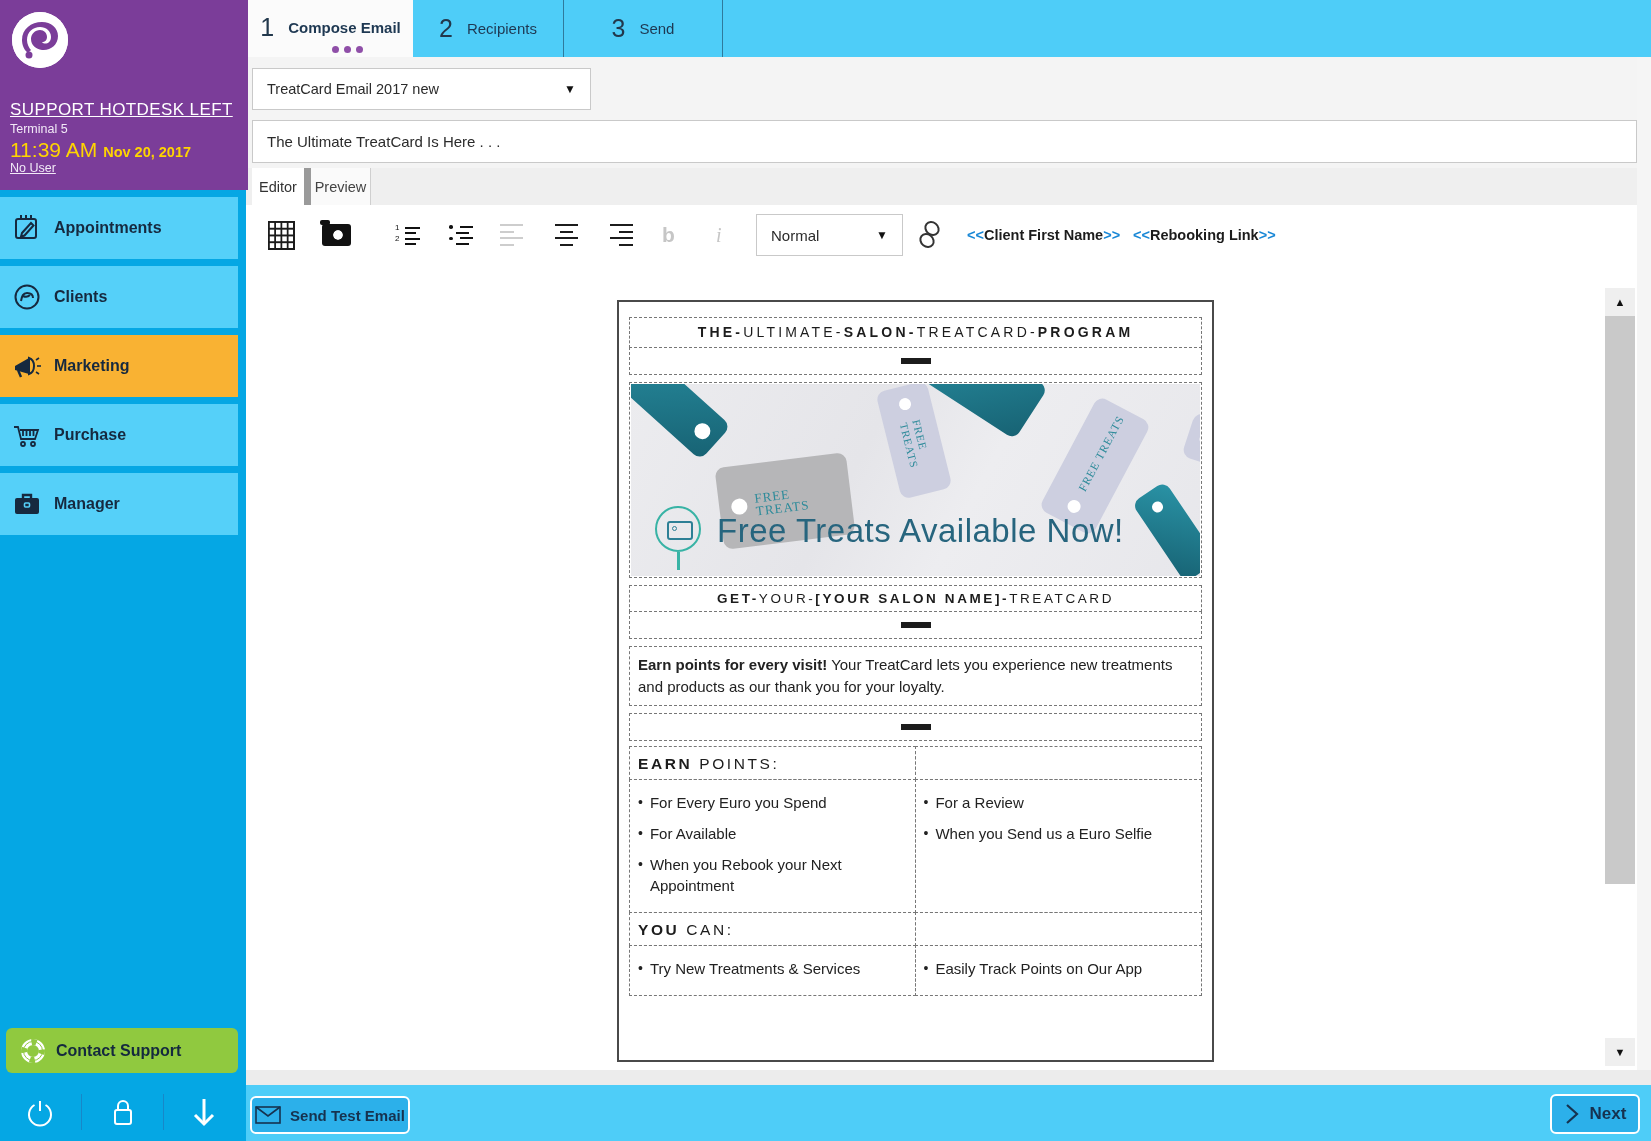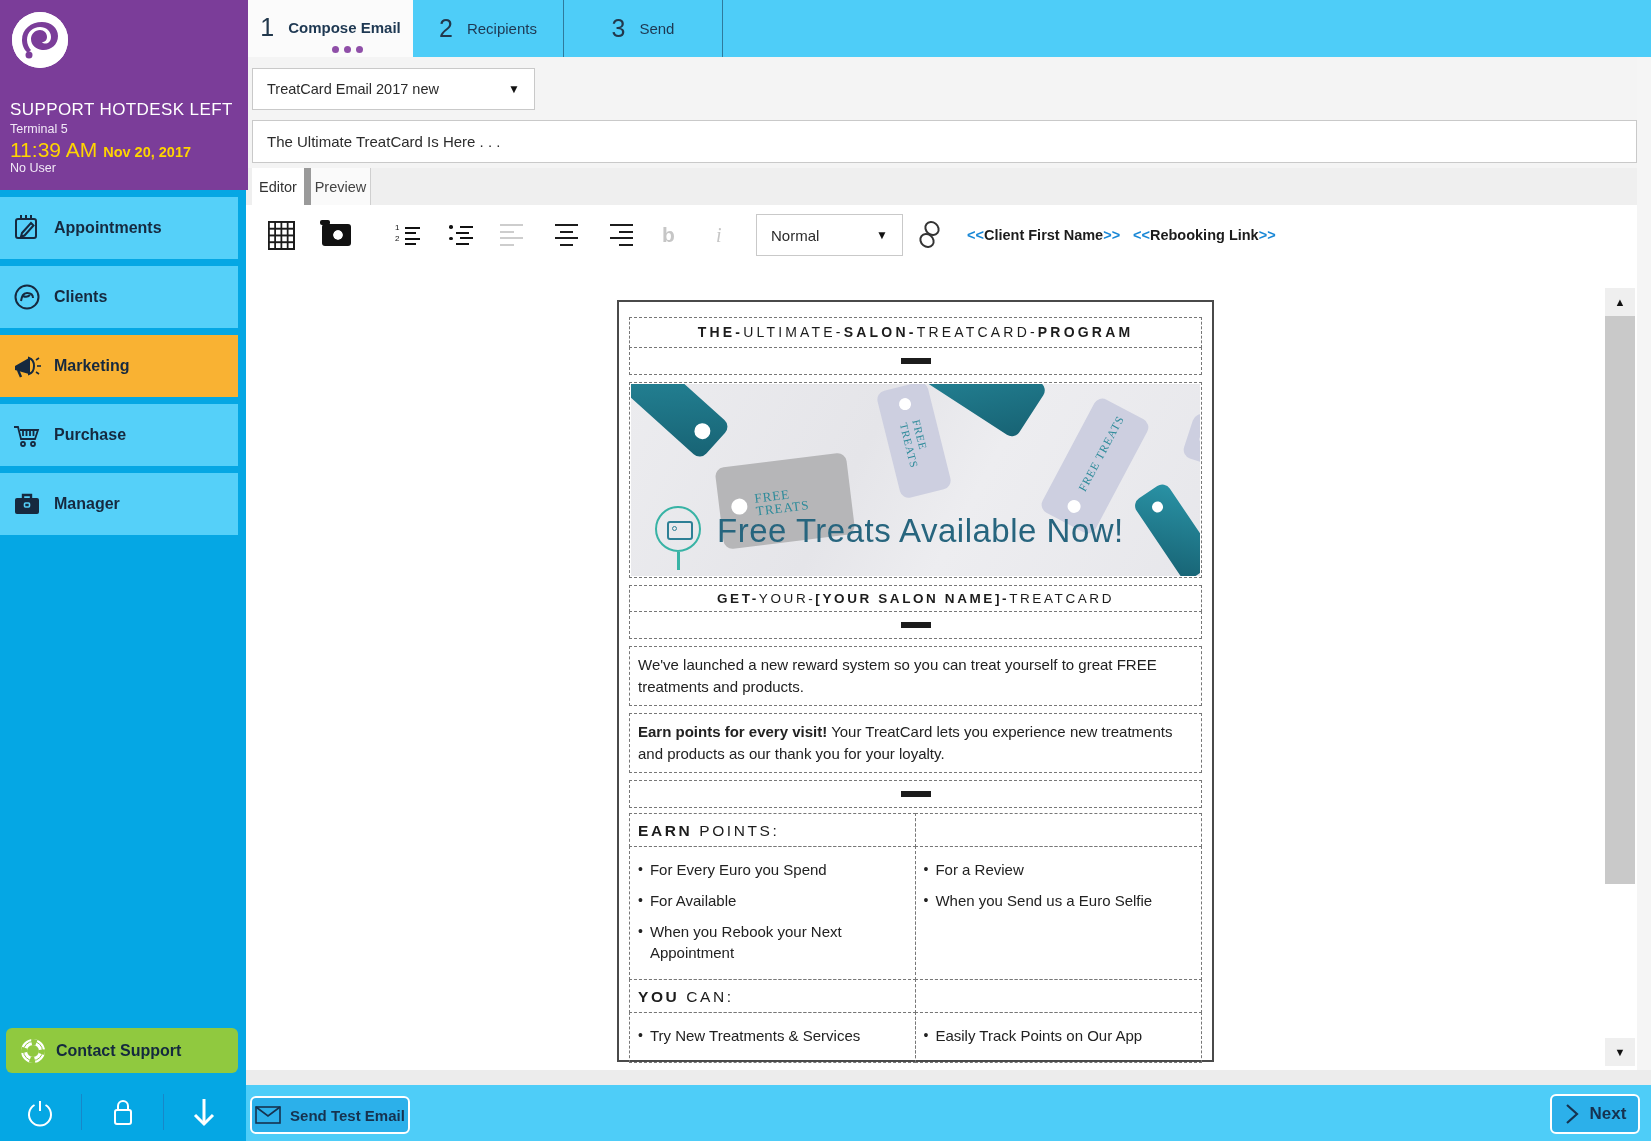--- a/index.html
+++ b/index.html
@@ -39,21 +39,21 @@
   .wdots { display:flex; gap:5px; margin-top:4px; margin-left:34px; }
   .wdots i { width:7px; height:7px; border-radius:50%; background:#8F4FA8; }
   #wstep2 { left:413px; width:151px; border-right:1px solid #2F7A9C; }
   #wstep3 { left:564px; width:159px; border-right:1px solid #2F7A9C; }
   #wstep2 .wnum, #wstep3 .wnum { font-weight:300; }
 
   
   #main-bg { left:246px; top:57px; width:1391px; height:148px; background:#F4F4F4; }
   #right-margin { left:1637px; top:57px; width:14px; height:1028px; background:#F5F5F5; }
   .inputbox { background:#fff; border:1px solid #C9C9C9; display:flex; align-items:center; padding:0 14px; color:#2b2b2b; }
-  #template-select { left:252px; top:68px; width:283px; height:42px; font-size:14.5px; justify-content:space-between; cursor:pointer; }
+  #template-select { left:252px; top:68px; width:339px; height:42px; font-size:14.5px; justify-content:space-between; cursor:pointer; }
   #subject-input { left:252px; top:120px; width:1385px; height:43px; font-size:15px; }
   .caret { font-size:12px; color:#111; }
 
   #tabrow { left:246px; top:168px; width:1391px; height:37px; background:#EFEFEF; }
   #tab-editor { left:252px; top:168px; width:52px; height:37px; background:#fff; display:flex; align-items:center; justify-content:center; font-size:14.5px; color:#333; cursor:pointer; }
   #tab-divider { left:304px; top:168px; width:7px; height:37px; background:#9A9A9A; }
   #tab-preview { left:311px; top:168px; width:60px; height:37px; background:#FAFAFA; border-right:1px solid #CFCFCF; display:flex; align-items:center; justify-content:center; font-size:14.5px; color:#444; cursor:pointer; }
 
   
   #toolbar { left:246px; top:205px; width:1391px; height:60px; background:#fff; }
@@ -137,26 +137,26 @@
 <div id="side-head" class="abs"></div>
 <div id="sidebar" class="abs"></div>
 
 <div id="logo" class="abs" style="z-index:4;">
   <svg width="56" height="56" viewBox="0 0 56 56">
     <circle cx="28" cy="28" r="28" fill="#fff"></circle>
     <path d="M30 10c9 0 16 6 16 14c0 9-8 15-16 14c-6-.7-11-5-11-11c0-5 4-9 9-9c4 0 7 3 7 7c0 3-2 5-5 5c2 3 9 2 9-5c0-6-5-10-11-10c-7 0-13 5-13 13c0 4 2 8 4 10l-3 3c-4-3-6-8-6-13C10 17 19 10 30 10z" fill="#7B3D99"></path>
     <circle cx="17" cy="43" r="3.5" fill="#7B3D99"></circle>
   </svg>
 </div>
-<div class="abs side-title" style="z-index:4;">SUPPORT HOTDESK LEFT</div>
+<div class="abs side-title" style="z-index:4;text-decoration:underline;">SUPPORT HOTDESK LEFT</div>
 <div class="abs side-sub" style="z-index:4;">Terminal 5</div>
 <div class="abs side-time" style="z-index:4;">
   <span>11:39 AM</span><span class="side-date">Nov 20, 2017</span>
 </div>
-<div class="abs side-user" style="z-index:4;">No User</div>
+<div class="abs side-user" style="z-index:4;text-decoration:underline;">No User</div>
 
 <div class="abs menu-item" style="top:197px">
   <span class="mi-icon">
     <svg width="30" height="30" viewBox="0 0 30 30" fill="none" stroke="#16293F" stroke-width="2">
       <rect x="4" y="6" width="20" height="19" rx="2"></rect>
       <line x1="9" y1="6" x2="9" y2="2"></line>
         <line x1="14" y1="6" x2="14" y2="2"></line>
         <line x1="19" y1="6" x2="19" y2="2"></line>
       <path d="M10 20l9-10l2.5 2.5l-9 10l-3.5 1z"></path>
     </svg>
@@ -420,21 +420,20 @@
       </div>
     </div>
 
     <div class="eblock eb-gap e-center headline hl" style="height:27px;line-height:25px;font-size:13.5px;letter-spacing:2.6px;">
       <b>GET-</b><span>YOUR-</span><b>[YOUR SALON NAME]-</b><span>TREATCARD</span>
     </div>
     <div class="eblock dash-block">
         <i></i>
       </div>
 
-    <div class="eblock eb-gap para">We've launched a new reward system so you can treat yourself to great FREE treatments and products.</div>
 
     <div class="eblock eb-gap para">
       <b>Earn points for every visit!</b><span> Your TreatCard lets you experience new treatments and products as our thank you for your loyalty.</span>
     </div>
     <div class="eblock dash-block" style="margin-top:7px">
         <i></i>
       </div>
 
     <div id="etable">
       <div class="trow">

